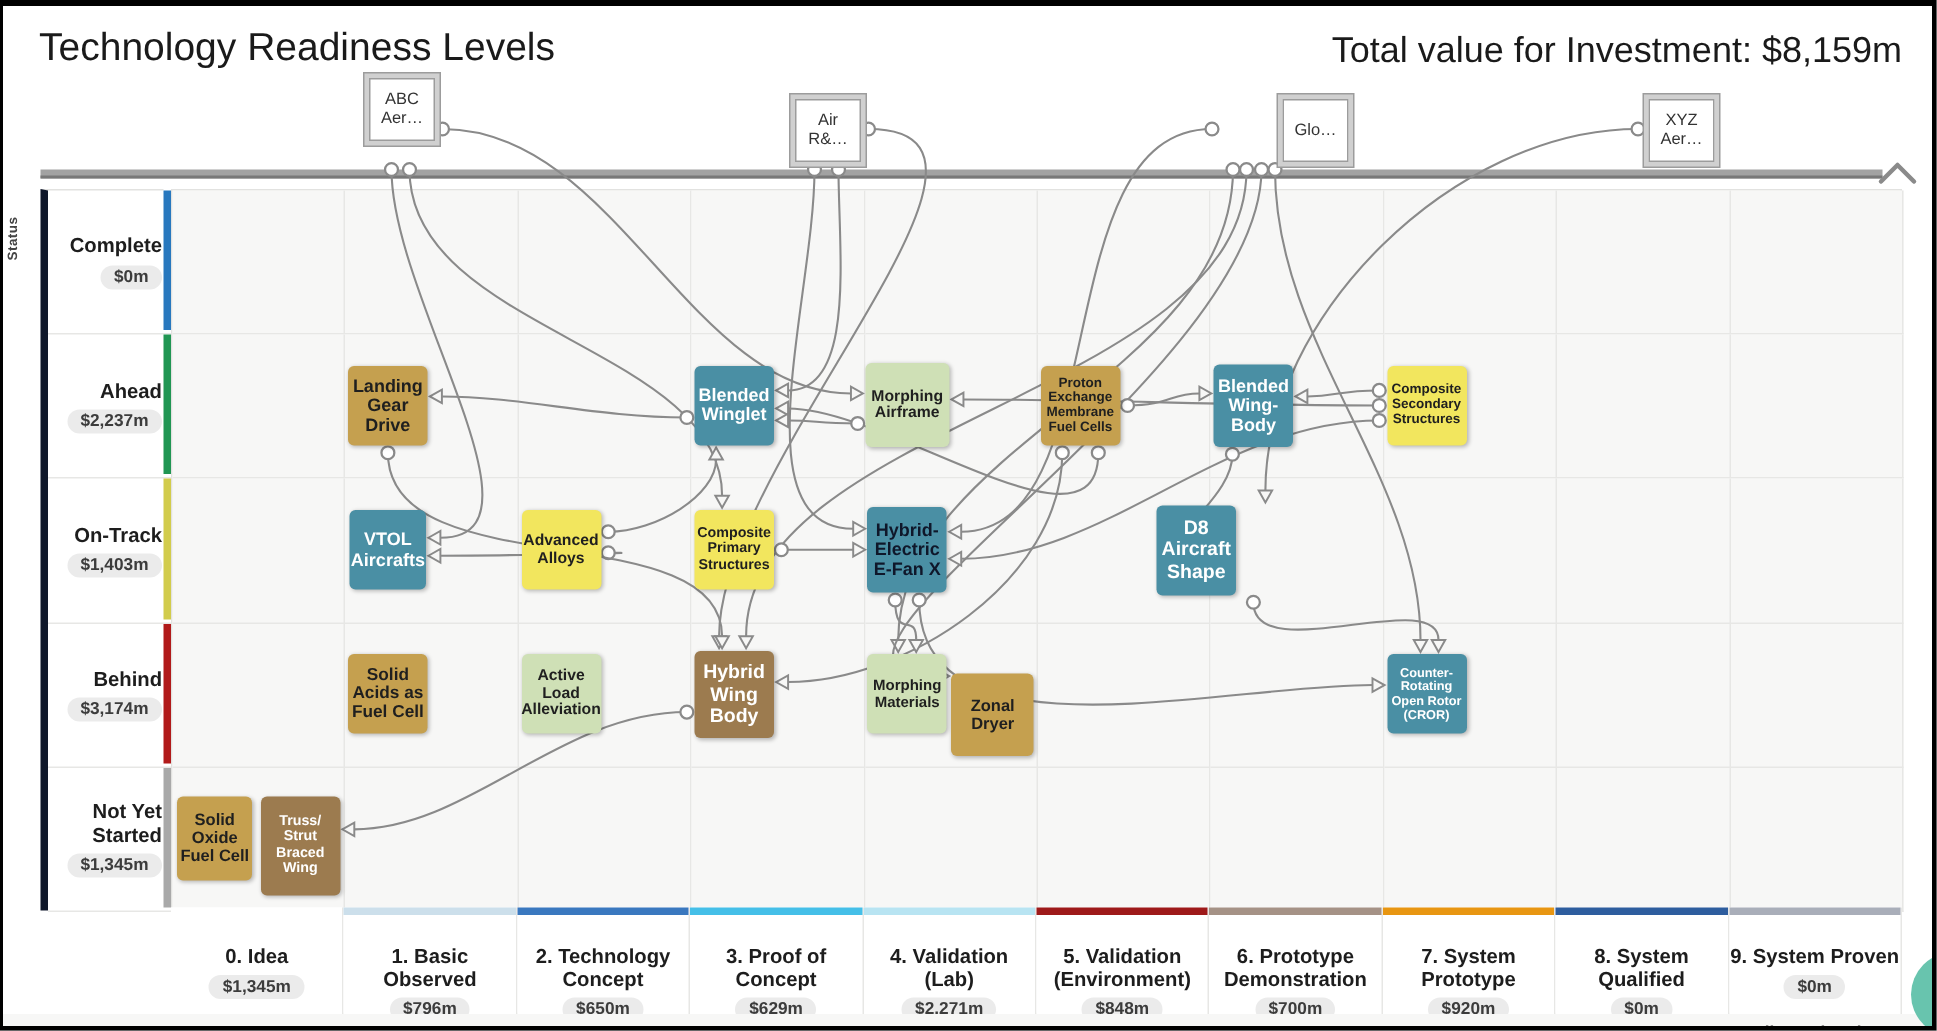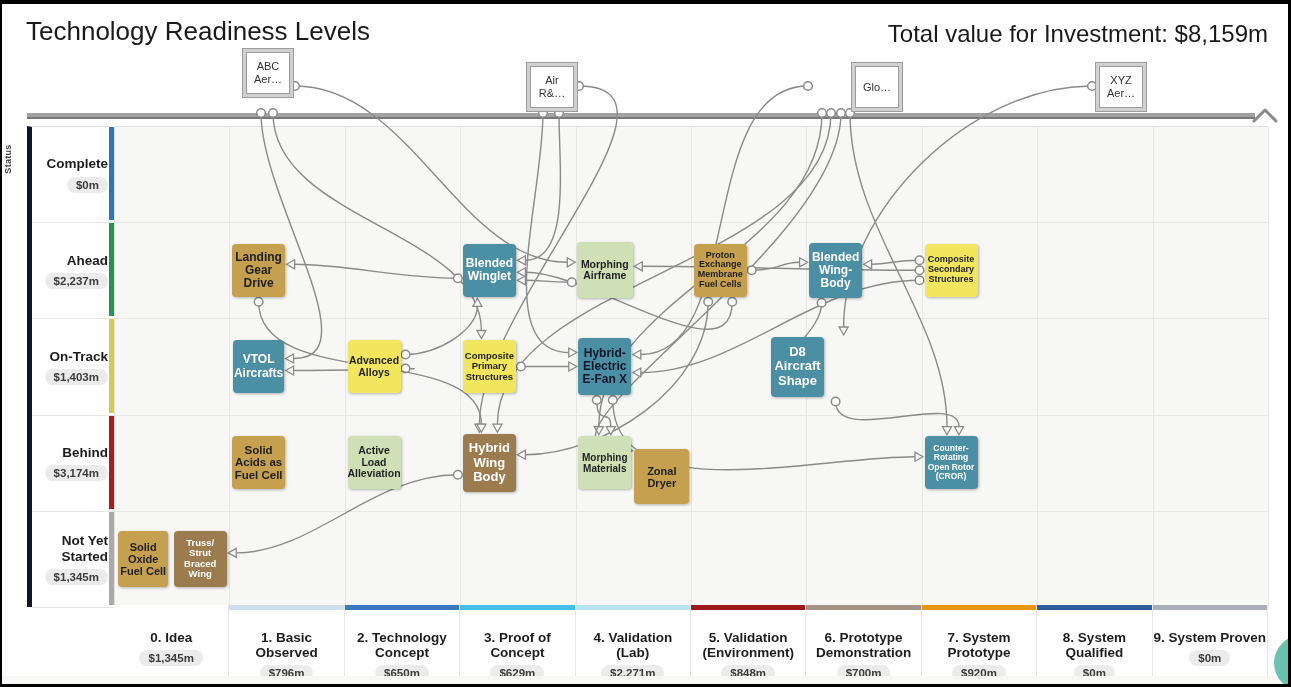--- a/index.html
+++ b/index.html
@@ -291,20 +291,20 @@
 Materials</div>
       <div class="node" style="left: 632.3px; top: 431.2px; width: 55px; height: 55px; background: rgb(197, 160, 79); color: rgb(31, 31, 31); font-size: 11px; z-index: 3; margin-top: 14px;">Zonal
 Dryer</div>
       <div class="node" style="left: 922.5px; top: 432.2px; width: 53px; height: 53px; background: rgb(74, 143, 164); color: rgb(255, 255, 255); font-size: 8.5px; z-index: 3;">Counter-
 Rotating
 Open Rotor
 (CROR)</div>
       <div class="node" style="left: 116.2px; top: 526.9px; width: 50px; height: 56px; background: rgb(197, 160, 79); color: rgb(31, 31, 31); font-size: 11px; z-index: 3;">Solid
 Oxide
 Fuel Cell</div>
-      <div class="node" style="left: 171.7px; top: 526.9px; width: 53px; height: 56px; background: rgb(156, 123, 79); color: rgb(255, 255, 255); font-size: 9.5px; z-index: 3; text-align: center;">Truss/
+      <div class="node" style="left: 171.7px; top: 526.9px; width: 53px; height: 66px; background: rgb(156, 123, 79); color: rgb(255, 255, 255); font-size: 9.5px; z-index: 3; text-align: center;">Truss/
 Strut
 Braced
 Wing</div>
     </div>
 
   <button class="fab" style="z-index:5;"></button>
 </div>
 
 </body></html>

